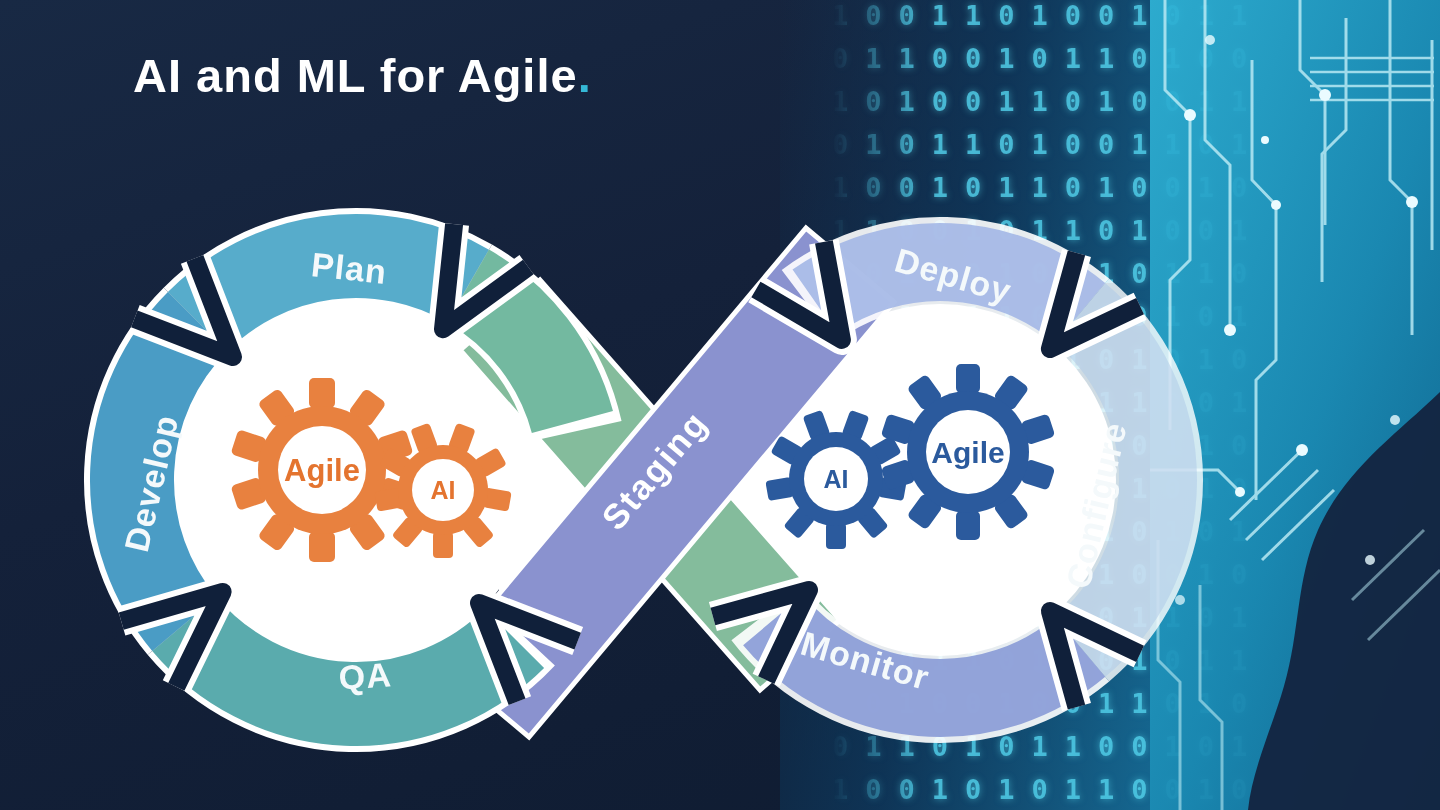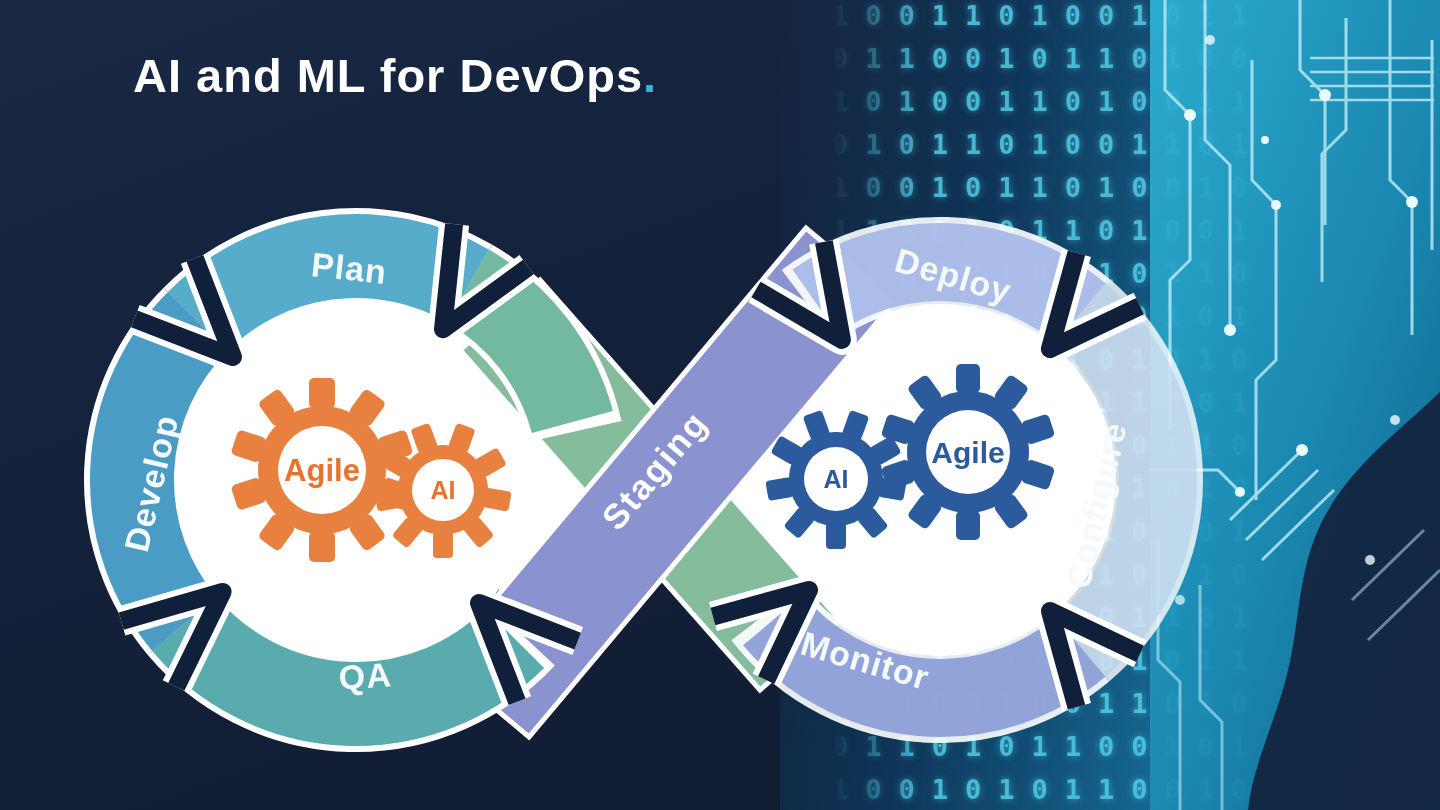--- a/index.html
+++ b/index.html
@@ -245,15 +245,15 @@
           <rect x="-12" y="-88" width="24" height="29" rx="5" transform="rotate(324)"></rect>
         </g>
         <circle r="61"></circle>
         <circle r="42" fill="#ffffff"></circle>
       </g>
       <text class="gear-label-blue" x="968" y="463" text-anchor="middle" font-size="30">Agile</text>
     </g>
   </svg>
 
   <div class="title">
-    <span>AI and ML for DevOps</span><span class="dot">.</span>
+    <span>AI and ML for Agile</span><span class="dot">.</span>
   </div>
 </div>
 
 </body></html>

